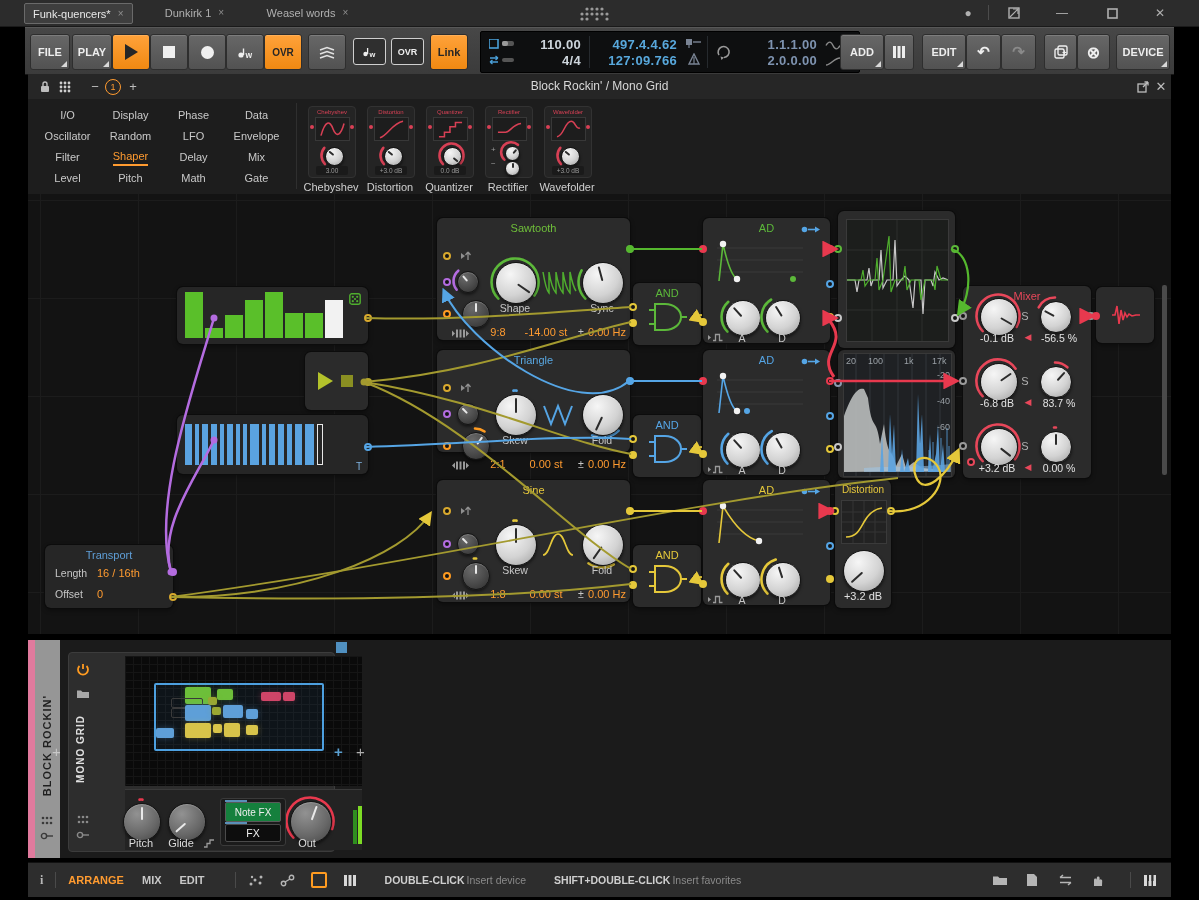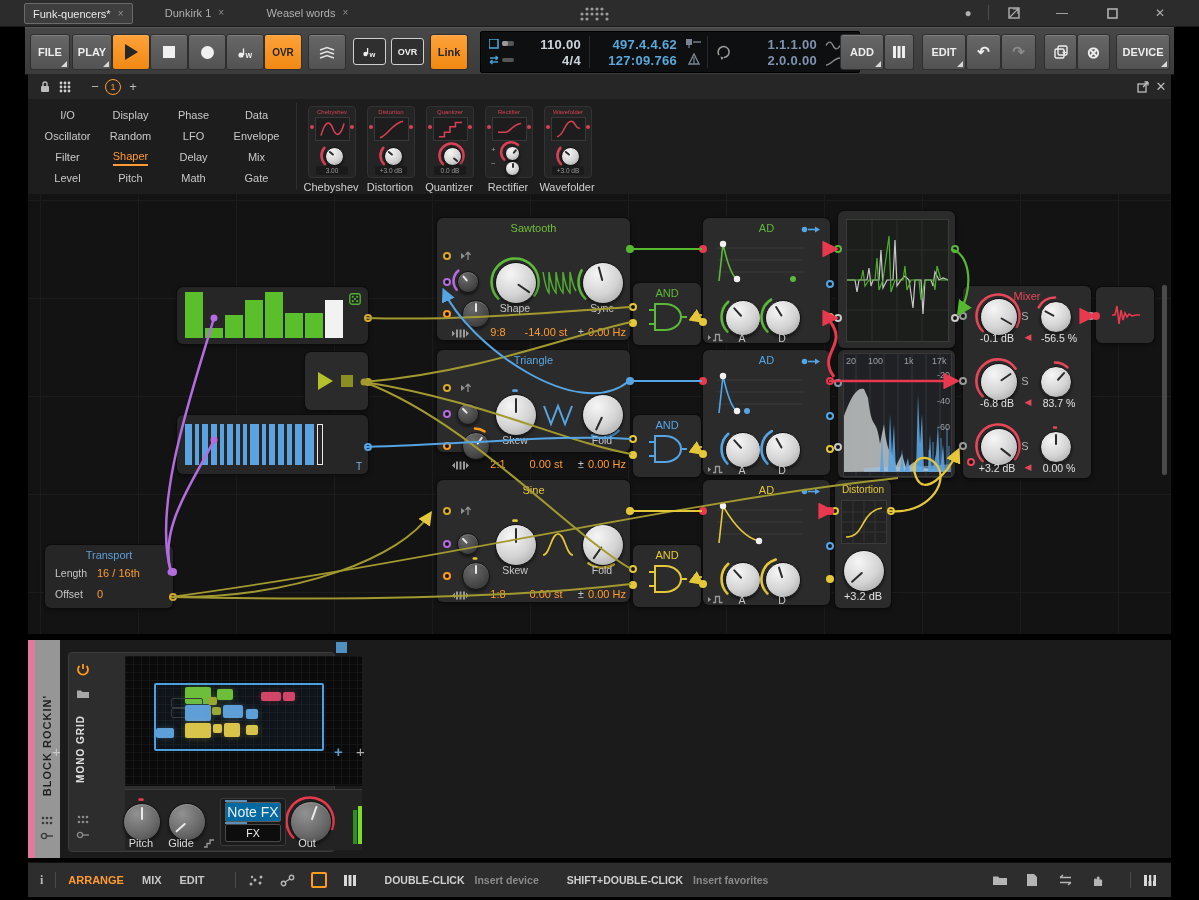--- a/index.html
+++ b/index.html
@@ -62,21 +62,21 @@
   .vtext{writing-mode:vertical-rl;transform:rotate(180deg);font-size:11px;font-weight:700;letter-spacing:1px;}
   #device{position:absolute;left:40px;top:12px;width:265px;height:198px;background:#2d2d2d;border:1px solid #3c3c3c;border-radius:4px;}
   #devDisplay{position:absolute;left:56px;top:3px;width:237px;height:130px;background:#0a0a0a;
      background-image:linear-gradient(#151515 1px,transparent 1px),linear-gradient(90deg,#151515 1px,transparent 1px);background-size:8px 8px;}
   #devParams{position:absolute;left:56px;top:136px;width:237px;height:60px;background:#232323;border-top:1px solid #3a3a3a;}
   .cell{position:absolute;border-radius:2px;}
   #statusbar{position:absolute;left:28px;top:862px;width:1143px;height:34px;background:#2d2d2d;border-top:1px solid #111;display:flex;align-items:center;}
   .sbitem{font-size:11px;color:#c8c8c8;font-weight:700;margin-right:18px;}
   .sbdiv{width:1px;height:16px;background:#4a4a4a;margin:0 12px;}
   .hintk{font-size:10.5px;color:#cfcfcf;font-weight:700;}
-  .hintt{font-size:10.5px;color:#8a8a8a;margin-left:10px;font-weight:bold;}
+  .hintt{font-size:10.5px;color:#8a8a8a;margin-left:2px;}
   svg{display:block;}
 </style>
 </head>
 <body>
 
 <div id="app">
 
   <div id="titlebar">
     <div id="tabs">
         <div class="tab active" style="left: 24px;">
@@ -249,20 +249,21 @@
             <circle cx="6" cy="10" r="1.4"></circle>
             <circle cx="10" cy="10" r="1.4"></circle>
           </g>
         </svg>
     </span>
     <span class="hico" style="left:58px">−</span>
     <span class="hico" style="left:76px">
       <span style="width:14px;height:14px;border:1.5px solid #ff9b30;border-radius:50%;color:#ff9b30;font-size:9px;display:flex;align-items:center;justify-content:center">1</span>
     </span>
     <span class="hico" style="left:96px">+</span>
+    <span class="ttl">Block Rockin' / Mono Grid</span>
     <span class="hico" style="left:1106px">
       <svg width="12" height="12">
           <rect x="1" y="3" width="8" height="8" fill="none" stroke="#bdbdbd" stroke-width="1.3"></rect>
           <path d="M6,6 L11,1 M11,1 h-3.5 M11,1 v3.5" stroke="#bdbdbd" stroke-width="1.3" fill="none"></path>
         </svg>
     </span>
     <span class="hico" style="left:1124px">✕</span>
   </div>
 
   <div id="palette">
@@ -1215,21 +1216,21 @@
             </span>
           </span>
         </span>
       <span class="abs" style="left:52px;top:184px;width:40px;text-align:center;font-size:11px;color:#dcdcdc">Pitch</span>
       <span class="abs" style="left:92px;top:184px;width:40px;text-align:center;font-size:11px;color:#dcdcdc">Glide</span>
       <svg class="abs" style="left:134px;top:185px" width="12" height="10">
           <path d="M1,9 h3 v-3.5 h3 V2 h4" stroke="#9a9a9a" stroke-width="1.3" fill="none"></path>
         </svg>
       <span class="abs" style="left:218px;top:184px;width:40px;text-align:center;font-size:11px;color:#dcdcdc">Out</span>
       <div class="abs" style="left:151px;top:145px;width:64px;height:46px;background:#1b1b1b;border:1px solid #3a3a3a;border-radius:3px">
-        <div class="abs" style="left:4px;top:3px;width:54px;height:18px;background:#0369a1;border:1px solid #5a5a5a;border-radius:2px;color:#eee;font-size:14px;display:flex;align-items:center;justify-content:center">Note FX</div>
+        <div class="abs" style="left:4px;top:3px;width:54px;height:18px;background:#15803d;border:1px solid #5a5a5a;border-radius:2px;color:#eee;font-size:10px;display:flex;align-items:center;justify-content:center">Note FX</div>
         <div class="abs" style="left:4px;top:25px;width:54px;height:16px;background:#0d0d0d;border:1px solid #4a4a4a;border-radius:2px;color:#eee;font-size:10.5px;display:flex;align-items:center;justify-content:center">FX</div>
         <span class="abs" style="left:4px;top:1px;width:22px;height:2px;background:#5a8fb8"></span>
         <span class="abs" style="left:4px;top:23px;width:22px;height:2px;background:#5a8fb8"></span>
       </div>
     </div>
 
     <div class="abs" style="left:325px;top:170px;width:4px;height:34px;background:#2f8f1f"></div>
     <div class="abs" style="left:330px;top:166px;width:4px;height:38px;background:#7ddc25"></div>
     <span class="abs" style="left:308px;top:2px;width:11px;height:11px;background:#5090c0"></span>
     <span class="abs" style="left:306px;top:103px;color:#5a9fd0;font-size:15px;font-weight:700">+</span>

